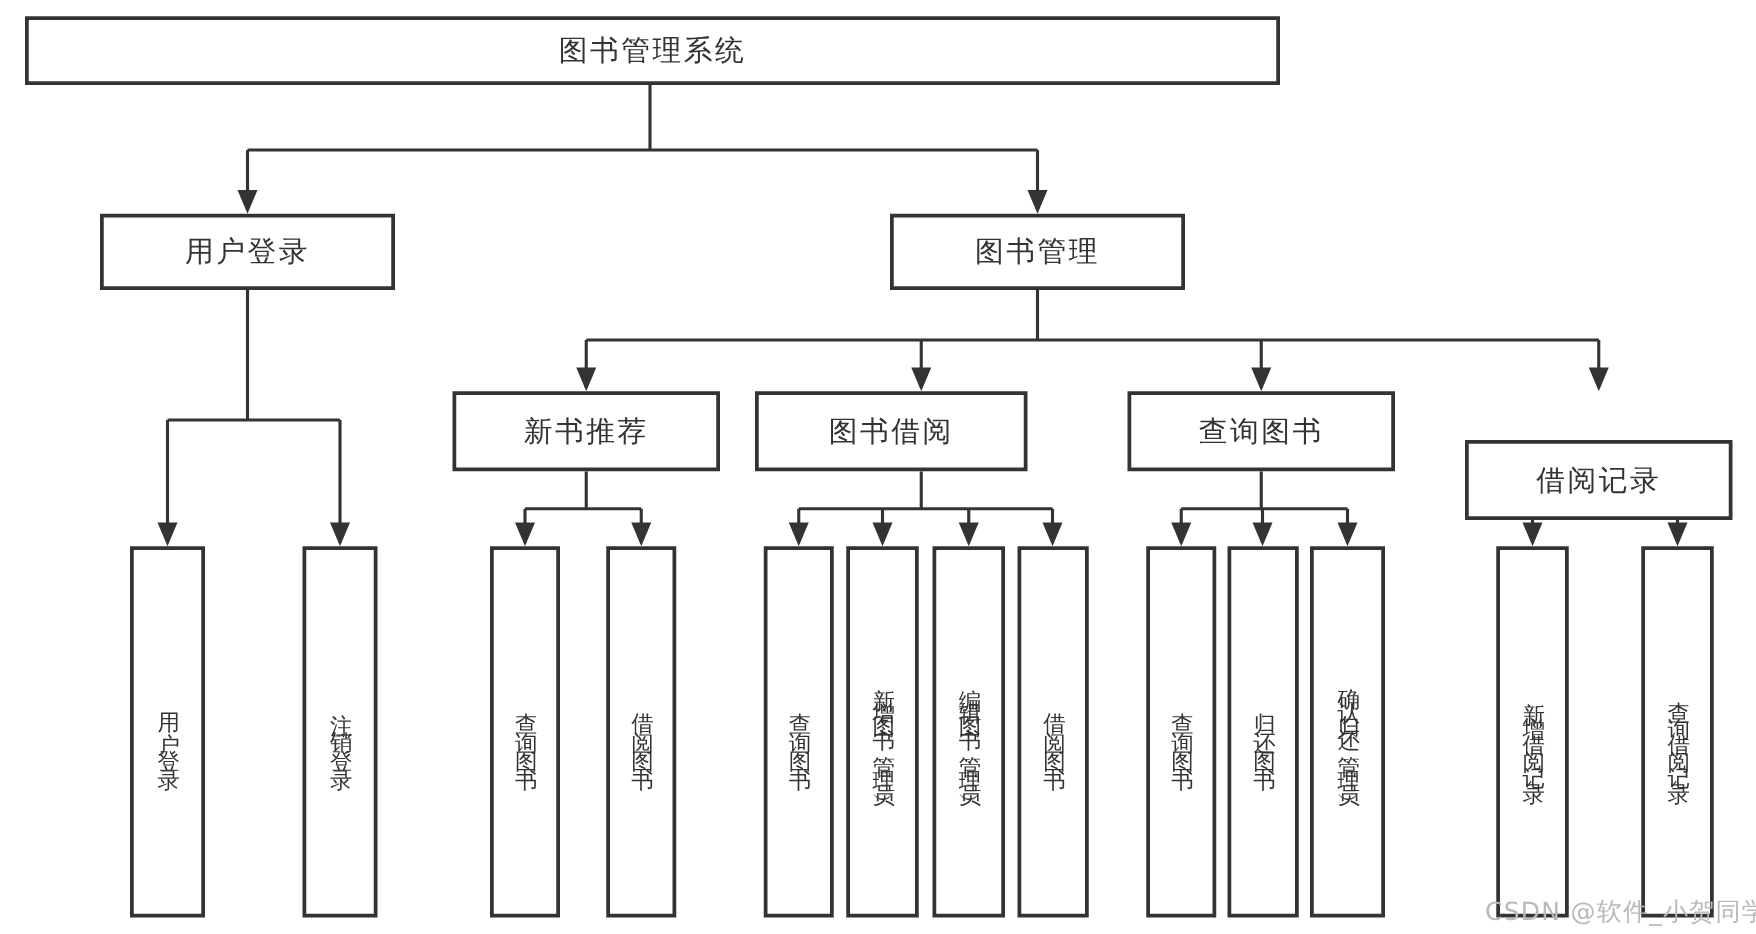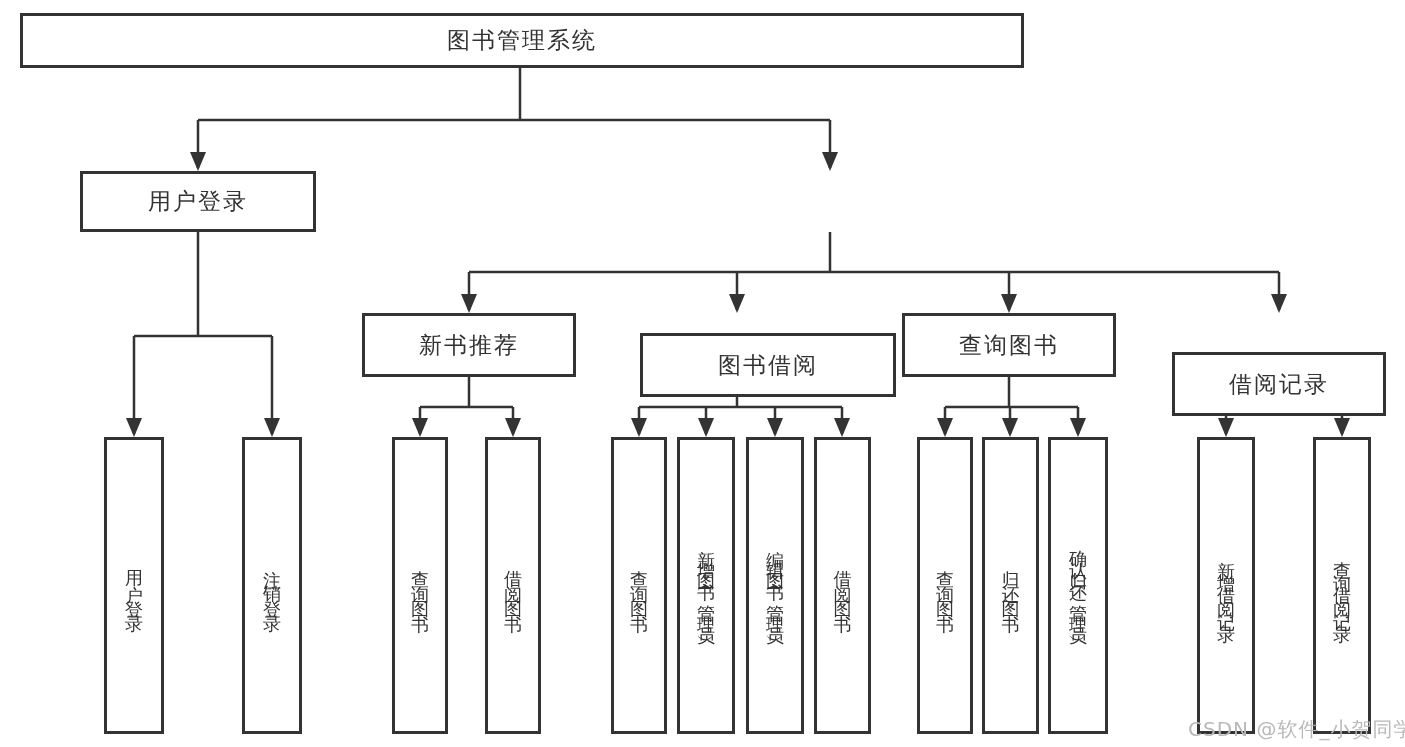--- a/index.html
+++ b/index.html
@@ -66,23 +66,24 @@
       <polygon points="1002,418 1018,418 1010,437"></polygon>
       <polygon points="1070,418 1086,418 1078,437"></polygon>
       <polygon points="1218,418 1234,418 1226,437"></polygon>
       <polygon points="1334,418 1350,418 1342,437"></polygon>
     </g>
   </svg>
 
   <div class="box hbox" style="left:20px; top:13px; width:1004px; height:55px;">图书管理系统</div>
 
   <div class="box hbox" style="left:80px; top:171px; width:236px; height:61px;">用户登录</div>
+  <div class="box hbox" style="left:712px; top:171px; width:236px; height:61px;">图书管理</div>
 
   <div class="box hbox" style="left:362px; top:313px; width:214px; height:64px;">新书推荐</div>
-  <div class="box hbox" style="left:640px; top:313px; width:256px; height:64px;margin-top:20px;">图书借阅</div>
+  <div class="box hbox" style="left:604px; top:313px; width:218px; height:64px;">图书借阅</div>
   <div class="box hbox" style="left:902px; top:313px; width:214px; height:64px;">查询图书</div>
   <div class="box hbox" style="left:1172px; top:313px; width:214px; height:64px;margin-top:39px;">借阅记录</div>
 
   <div class="box vbox" style="left:104px; top:437px; width:60px; height:297px;">用户登录</div>
   <div class="box vbox" style="left:242px; top:437px; width:60px; height:297px;">注销登录</div>
 
   <div class="box vbox" style="left:392px; top:437px; width:56px; height:297px;">查询图书</div>
   <div class="box vbox" style="left:485px; top:437px; width:56px; height:297px;">借阅图书</div>
 
   <div class="box vbox" style="left:611px; top:437px; width:56px; height:297px;">查询图书</div>

